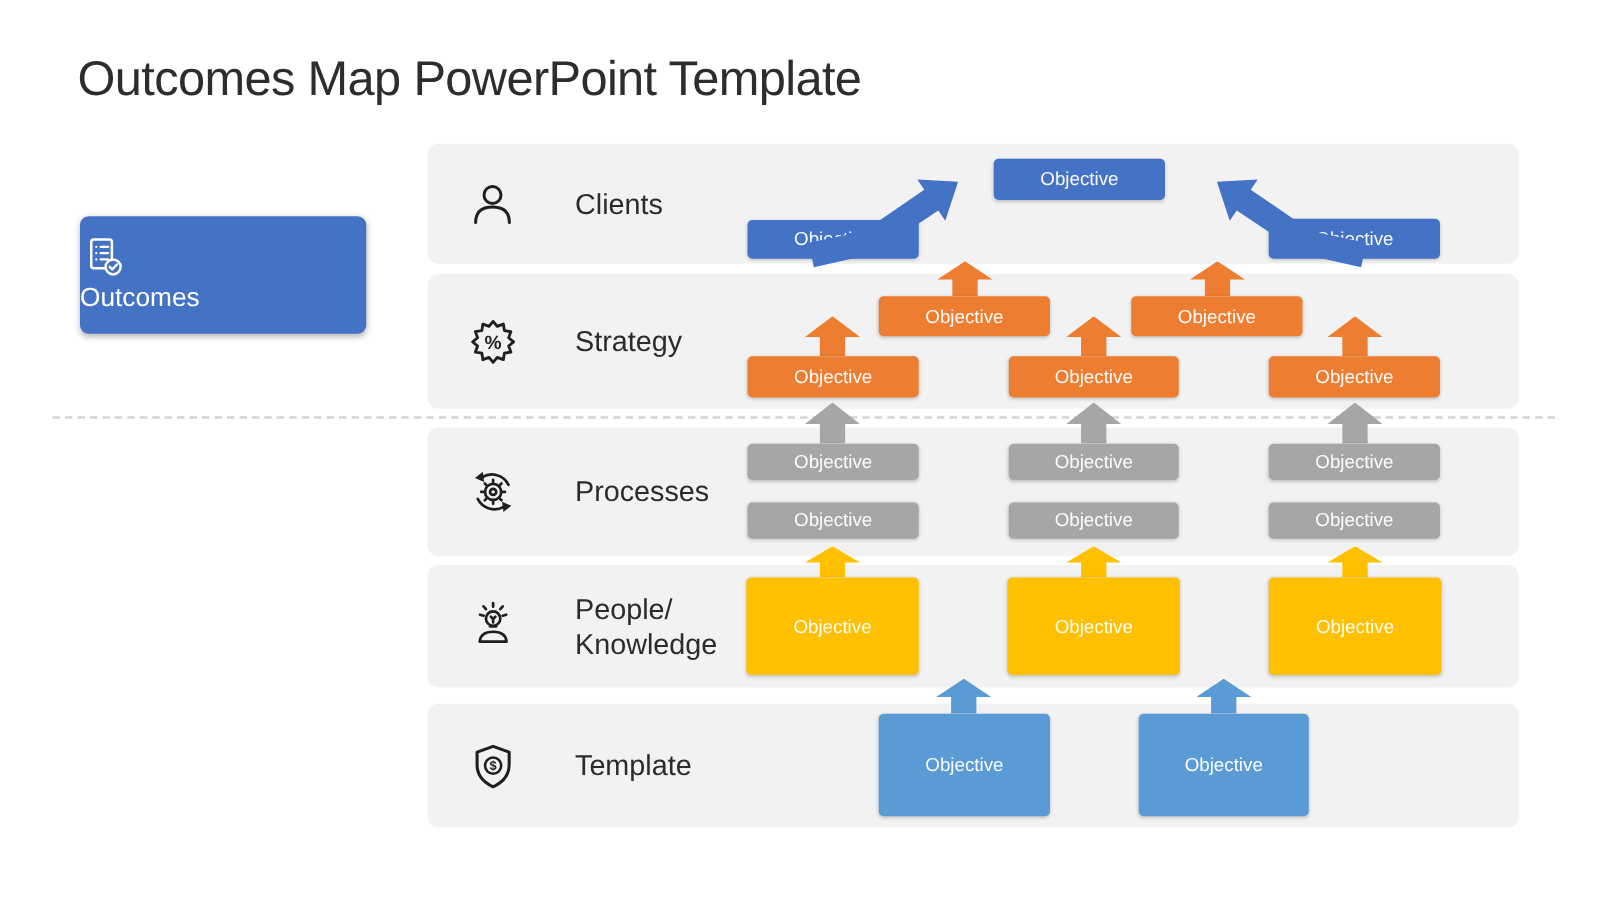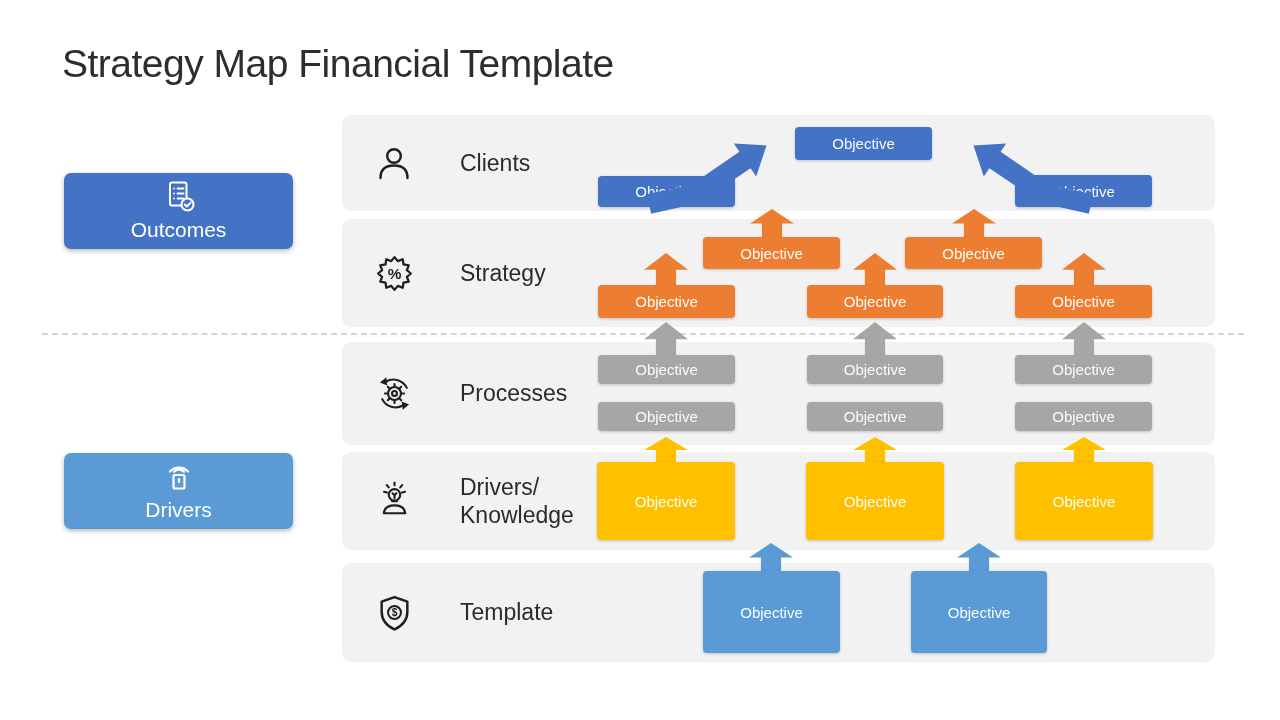--- a/index.html
+++ b/index.html
@@ -3,22 +3,22 @@
 <meta charset="utf-8">
 <style>
   html,body{margin:0;padding:0;background:#fff;}
   body{font-family:"Liberation Sans",sans-serif;}
   .slide{position:relative;width:1280px;height:720px;background:#ffffff;overflow:hidden;}
 
   .title{position:absolute;left:62px;top:42px;margin:0;font-size:39px;font-weight:500;
          color:#2d2d2d;letter-spacing:-0.5px;}
 
   
-  .side-btn{position:absolute;left:64px;width:229px;height:76px;border-radius:7px;
-            display:flex;flex-direction:column;align-items:center;justify-content:center;
+  .side-btn{position:absolute;left:64px;width:229px;height:94px;border-radius:7px;
+            display:flex;flex-direction:column;align-items:flex-start;justify-content:center;
             gap:4px;color:#fff;font-size:21px;box-shadow:0 2px 5px rgba(0,0,0,.28);cursor:pointer;}
   .btn-outcomes{top:173px;background:#4472C4;}
   .btn-drivers{top:453px;background:#5B9BD5;}
 
   
   .band{position:absolute;left:342px;width:873px;background:#F2F2F2;border-radius:9px;
         display:flex;align-items:center;gap:44px;padding-left:30px;box-sizing:border-box;}
   .band-1{top:115px;height:96px;}
   .band-2{top:219px;height:108px;}
   .band-3{top:342px;height:103px;}
@@ -45,21 +45,21 @@
             clip-path:polygon(50% 0,100% 52%,73% 52%,73% 100%,27% 100%,27% 52%,0 52%);}
   .bent{position:absolute;}
 
   svg{display:block;}
 </style>
 </head>
 <body>
 
 <div class="slide">
 
-  <h1 class="title">Strategy Map Financial Template</h1>
+  <h1 class="title">Outcomes Map PowerPoint Template</h1>
 
   <div class="band band-1">
     <span class="row-icon">
       <svg width="38" height="36" viewBox="0 0 38 36" fill="none" stroke="#1f1f1f" stroke-width="2.4" stroke-linecap="round">
         <circle cx="19" cy="11" r="6.8"></circle>
         <path d="M5.5,33 C5.5,23.5 11,20.5 19,20.5 C27,20.5 32.5,23.5 32.5,33"></path>
       </svg>
     </span>
     <span class="row-label">Clients</span>
   </div>
@@ -92,21 +92,21 @@
   <div class="band band-4">
     <span class="row-icon">
       <svg width="41" height="41" viewBox="0 0 40 40" fill="none" stroke="#1f1f1f" stroke-width="2.1" stroke-linecap="round" stroke-linejoin="round">
         <path d="M20,1.5 L20,4.2 M12.5,4 L14.4,6.2 M27.5,4 L25.6,6.2 M9.8,10.5 L12.6,11.3 M30.2,10.5 L27.4,11.3"></path>
         <circle cx="20" cy="13.5" r="5.6"></circle>
         <path d="M20,16.5 L20,14 M20,14 L18.2,12 M20,14 L21.8,12"></path>
         <path d="M17.6,19.6 L22.4,19.6"></path>
         <path d="M9.5,31.5 C10,26.5 14,23.8 20,23.8 C26,23.8 30,26.5 30.5,31.5 Z"></path>
       </svg>
     </span>
-    <span class="row-label">Drivers/
+    <span class="row-label">People/
 Knowledge</span>
   </div>
 
   <div class="band band-5">
     <span class="row-icon">
       <svg width="39" height="38" viewBox="0 0 38 36" fill="none" stroke="#1f1f1f" stroke-width="2.4" stroke-linejoin="round">
         <path d="M19,2.5 L31.5,7 V17 C31.5,25.5 26.5,30.5 19,34 C11.5,30.5 6.5,25.5 6.5,17 V7 Z"></path>
         <circle cx="19" cy="17.5" r="6.3" stroke-width="2"></circle>
         <text x="19" y="21" text-anchor="middle" font-size="10" font-weight="700" fill="#1f1f1f" stroke="none" font-family="Liberation Sans, sans-serif">$</text>
       </svg>
@@ -124,31 +124,20 @@
         <circle cx="13" cy="13.5" r="0.9" fill="#fff" stroke="none"></circle>
         <circle cx="13" cy="18.5" r="0.9" fill="#fff" stroke="none"></circle>
         <path d="M16.5,8.5 H22.5 M16.5,13.5 H22.5 M16.5,18.5 H22.5" stroke-width="1.8"></path>
         <circle cx="26.5" cy="24.5" r="6" fill="#4472C4" stroke-width="2"></circle>
         <path d="M23.8,24.5 L25.8,26.5 L29.6,22.6" stroke-width="2" stroke-linejoin="round"></path>
       </svg>
     </span>
     <span>Outcomes</span>
   </div>
 
-  <div class="side-btn btn-drivers">
-    <span>
-      <svg width="36" height="34" viewBox="0 0 36 34" fill="none" stroke="#fff" stroke-width="2.2" stroke-linecap="round">
-        <path d="M9,11.5 A12.3,12.3 0 0 1 27,11.5"></path>
-        <path d="M13,11.8 A7,7 0 0 1 23,11.8"></path>
-        <rect x="12.5" y="15" width="11" height="13.5" rx="1.5"></rect>
-        <path d="M18,19 L18,22"></path>
-      </svg>
-    </span>
-    <span>Drivers</span>
-  </div>
 
   <div class="arrow-up c-orange" style="left:750px;top:209px;height:28px;"></div>
   <div class="arrow-up c-orange" style="left:952px;top:209px;height:28px;"></div>
   <div class="arrow-up c-orange" style="left:644px;top:253px;height:32px;"></div>
   <div class="arrow-up c-orange" style="left:853px;top:253px;height:32px;"></div>
   <div class="arrow-up c-orange" style="left:1062px;top:253px;height:32px;"></div>
   <div class="arrow-up c-gray" style="left:644px;top:322px;height:33px;"></div>
   <div class="arrow-up c-gray" style="left:853px;top:322px;height:33px;"></div>
   <div class="arrow-up c-gray" style="left:1062px;top:322px;height:33px;"></div>
   <div class="arrow-up c-yellow" style="left:644px;top:437px;height:25px;"></div>

